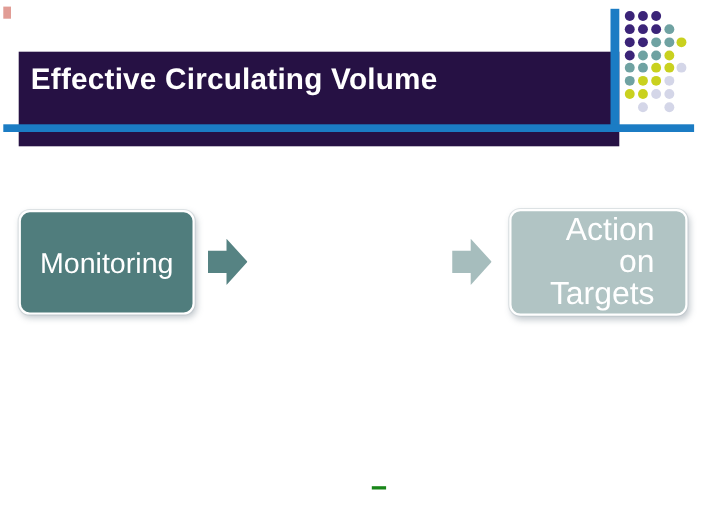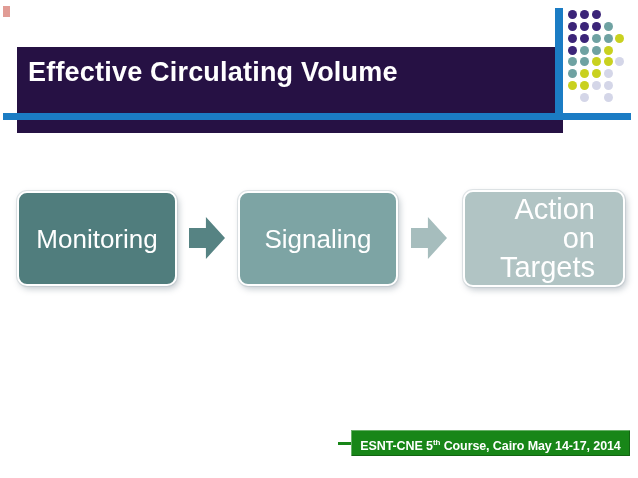--- a/index.html
+++ b/index.html
@@ -174,27 +174,21 @@
       <span class="dot" style="background: rgb(212, 214, 232);"></span>
       <span class="dot"></span>
       <span class="dot" style="background: rgb(212, 214, 232);"></span>
       <span class="dot"></span>
     </div>
 
   <div class="flow-box" id="step-0" style="background: rgb(80, 125, 125);">
     <span class="label">Monitoring</span>
   </div>
   <div class="flow-arrow" id="arrow-0" style="background: rgb(86, 131, 131);"></div>
-  <div class="flow-box" id="step-1" style="background: rgb(125, 164, 164);">
-    <span class="label">Signaling</span>
-  </div>
   <div class="flow-arrow" id="arrow-1" style="background: rgb(166, 189, 189);"></div>
   <div class="flow-box" id="step-2" style="background: rgb(177, 196, 196);">
     <span class="label">Action on Targets</span>
   </div>
 
   <div class="banner-dash" style="background: rgb(24, 134, 24);"></div>
-  <div class="banner" style="background: rgb(24, 134, 24);">
-    <span>ESNT-CNE 5</span><sup>th</sup><span> Course, Cairo May 14-17, 2014</span>
-  </div>
 
 
 </div>
 
 </body></html>

